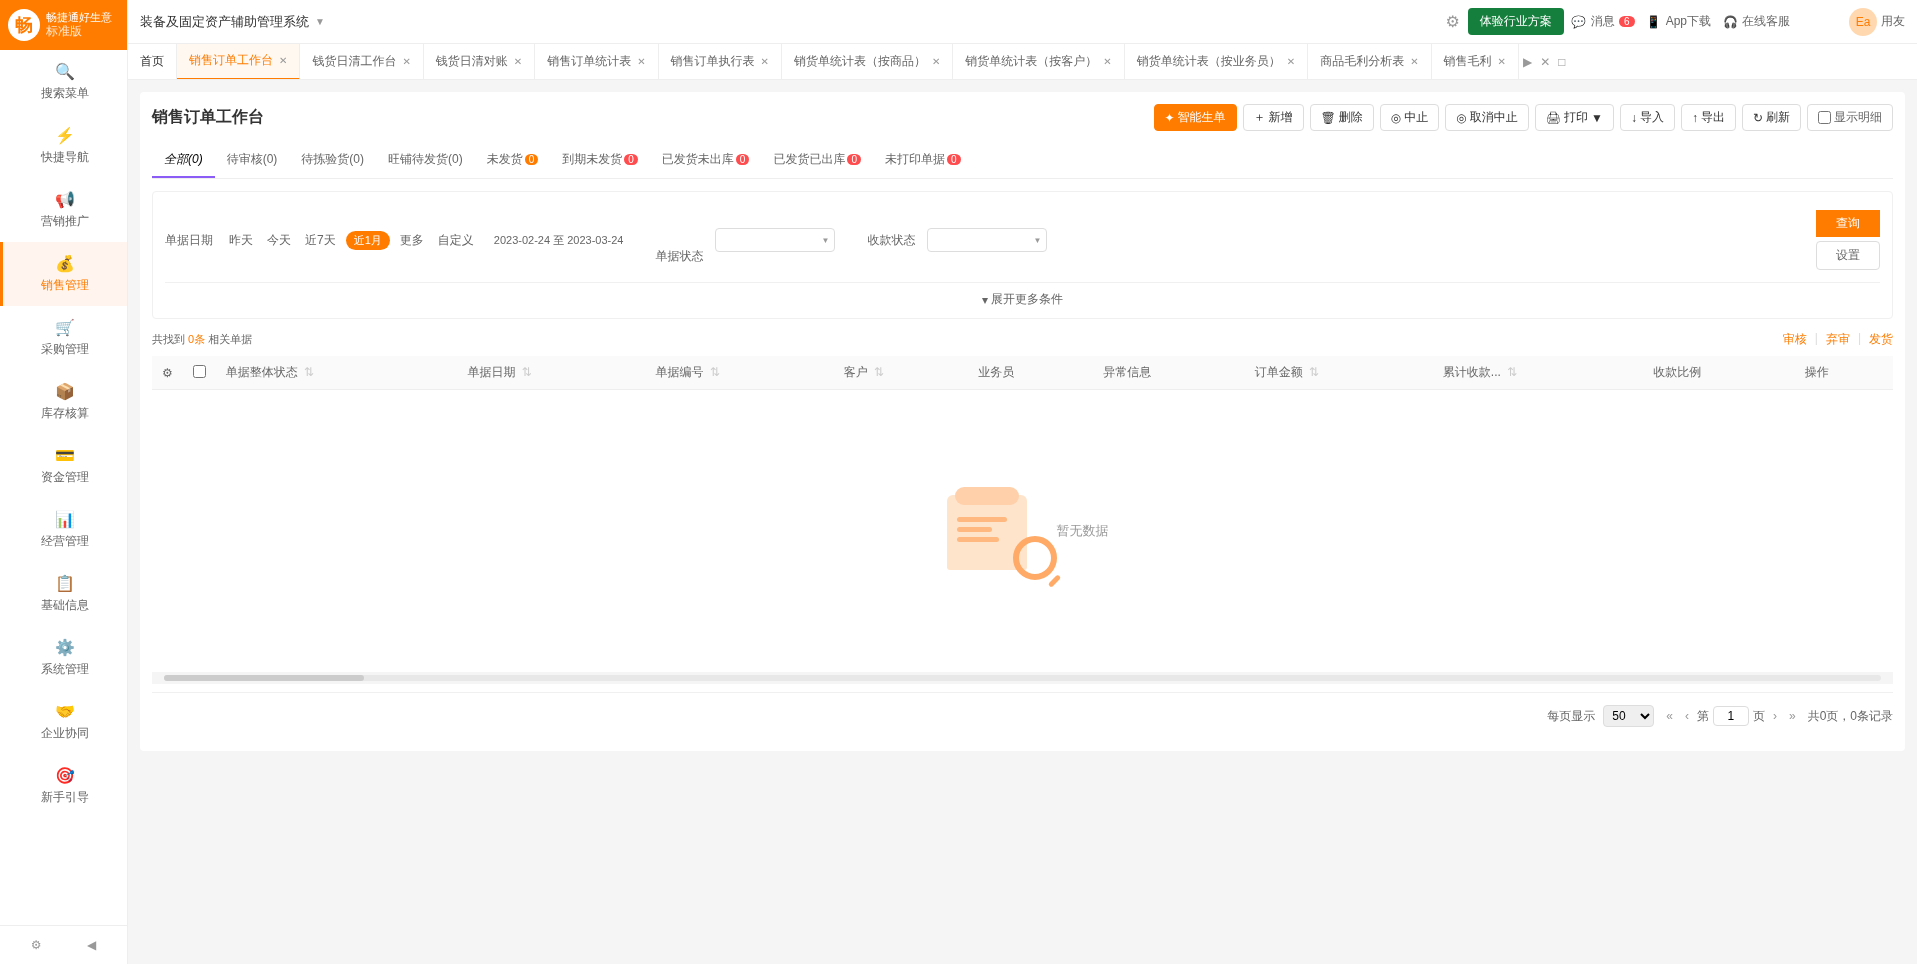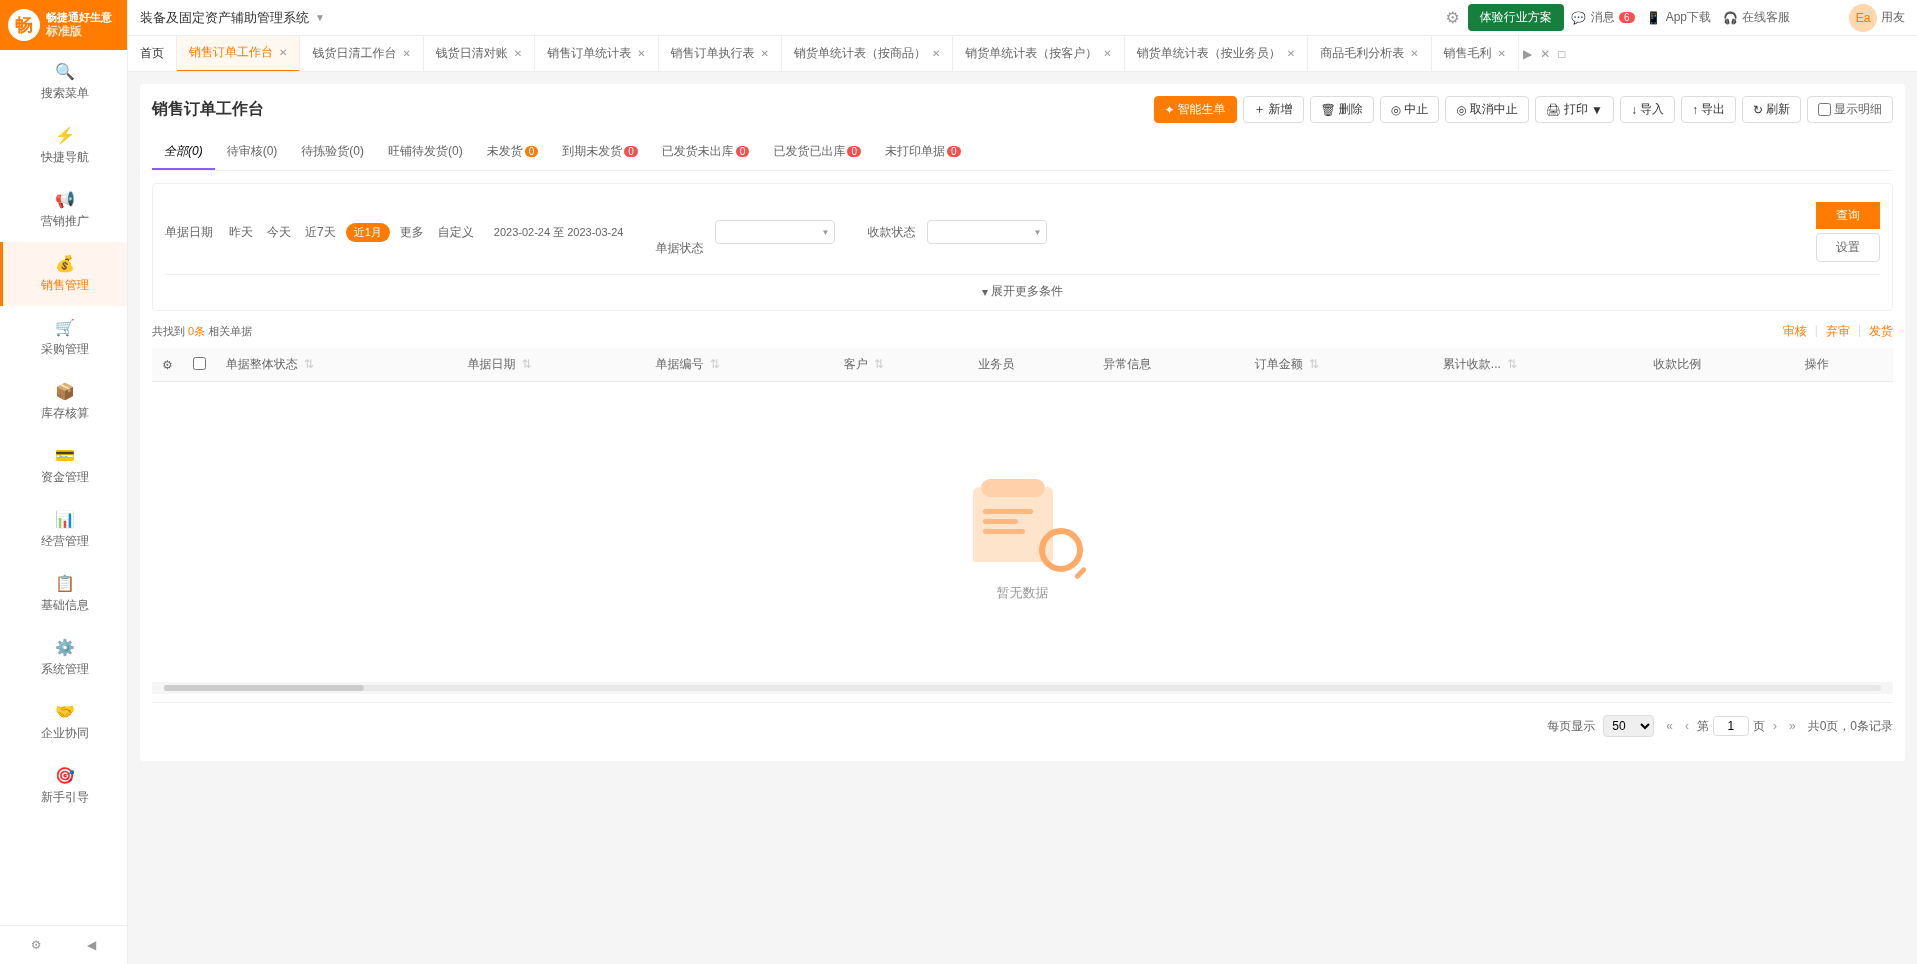--- a/index.html
+++ b/index.html
@@ -2,33 +2,33 @@
 <html><head>
   <meta charset="utf-8">
   <style>
     * { box-sizing: border-box; margin: 0; padding: 0; }
     body { font-family: 'Microsoft YaHei', Arial, sans-serif; font-size: 12px; background: #f5f5f5; display: flex; height: 964px; overflow: hidden; }
 
     
     .sidebar { width: 128px; background: #fff; display: flex; flex-direction: column; border-right: 1px solid #eee; flex-shrink: 0; }
     .sidebar-logo { background: #ff7c00; padding: 10px 8px; display: flex; align-items: center; gap: 6px; height: 50px; }
     .sidebar-logo-icon { width: 32px; height: 32px; background: #fff; border-radius: 50%; display: flex; align-items: center; justify-content: center; color: #ff7c00; font-size: 18px; font-weight: bold; }
-    .sidebar-logo-text { color: #fff; font-size: 11px; line-height: 1.3; font-weight: bold; }
+    .sidebar-logo-text { color: #fff; font-size: 11px; line-height: 1.3; }
     .sidebar-menu { flex: 1; overflow-y: auto; }
     .sidebar-item { padding: 12px 8px; display: flex; flex-direction: column; align-items: center; gap: 4px; cursor: pointer; color: #666; font-size: 12px; border-left: 3px solid transparent; }
     .sidebar-item.active { background: #fff5ee; color: #ff7c00; border-left: 3px solid #ff7c00; }
     .sidebar-item-icon { font-size: 16px; }
     .sidebar-bottom { padding: 8px; display: flex; justify-content: space-around; border-top: 1px solid #eee; }
     .sidebar-bottom-btn { color: #999; cursor: pointer; padding: 4px; }
 
     
     .main { flex: 1; display: flex; flex-direction: column; overflow: hidden; }
 
     
-    .topbar { height: 36px; background: #fff; border-bottom: 1px solid #eee; display: flex; align-items: center; padding: 0 12px; gap: 8px; flex-shrink: 0; }
+    .topbar { height: 44px; background: #fff; border-bottom: 1px solid #eee; display: flex; align-items: center; padding: 0 12px; gap: 8px; flex-shrink: 0; }
     .topbar-title { font-size: 13px; color: #333; flex: 1; display: flex; align-items: center; gap: 6px; }
     .topbar-title-text { font-weight: 500; }
     .topbar-title-arrow { color: #999; font-size: 10px; }
     .topbar-industry-btn { background: #15803d; color: #fff; border: none; border-radius: 4px; padding: 5px 12px; cursor: pointer; font-size: 12px; }
     .topbar-gear { color: #999; cursor: pointer; font-size: 16px; }
     .topbar-right { display: flex; align-items: center; gap: 12px; }
     .topbar-right-item { display: flex; align-items: center; gap: 4px; color: #666; cursor: pointer; font-size: 12px; }
     .badge { background: #ff4d4f; color: #fff; border-radius: 8px; padding: 0 4px; font-size: 10px; min-width: 16px; text-align: center; }
     .user-avatar { width: 28px; height: 28px; background: #ffd8b0; border-radius: 50%; display: flex; align-items: center; justify-content: center; color: #ff7c00; font-size: 12px; margin-left: 47px; }
 
@@ -83,21 +83,21 @@
 
     
     .data-table { width: 100%; border-collapse: collapse; font-size: 12px; }
     .data-table th { background: #fafafa; padding: 8px 10px; text-align: left; color: #666; border-bottom: 1px solid #eee; font-weight: 500; white-space: nowrap; }
     .data-table td { padding: 8px 10px; border-bottom: 1px solid #f5f5f5; color: #333; }
     .data-table th .sort-icon { color: #ccc; margin-left: 3px; }
     .col-checkbox { width: 30px; }
     .col-settings { width: 30px; }
 
     
-    .empty-state { display: flex; flex-direction: column; align-items: center; justify-content: center; padding: 80px 0; }
+    .empty-state { display: flex; flex-direction: row; align-items: center; justify-content: center; padding: 80px 0; }
     .empty-text { color: #999; font-size: 13px; }
 
     
     .pagination { display: flex; align-items: center; justify-content: flex-end; gap: 8px; padding: 12px 0; border-top: 1px solid #f0f0f0; margin-top: 8px; font-size: 12px; color: #666; }
     .page-size-select { border: 1px solid #ddd; border-radius: 4px; padding: 2px 4px; font-size: 12px; }
     .page-nav { display: flex; align-items: center; gap: 4px; }
     .page-nav-btn { color: #999; cursor: pointer; padding: 2px 4px; }
     .page-input { width: 36px; border: 1px solid #ddd; border-radius: 4px; padding: 2px 4px; text-align: center; font-size: 12px; }
 
     

